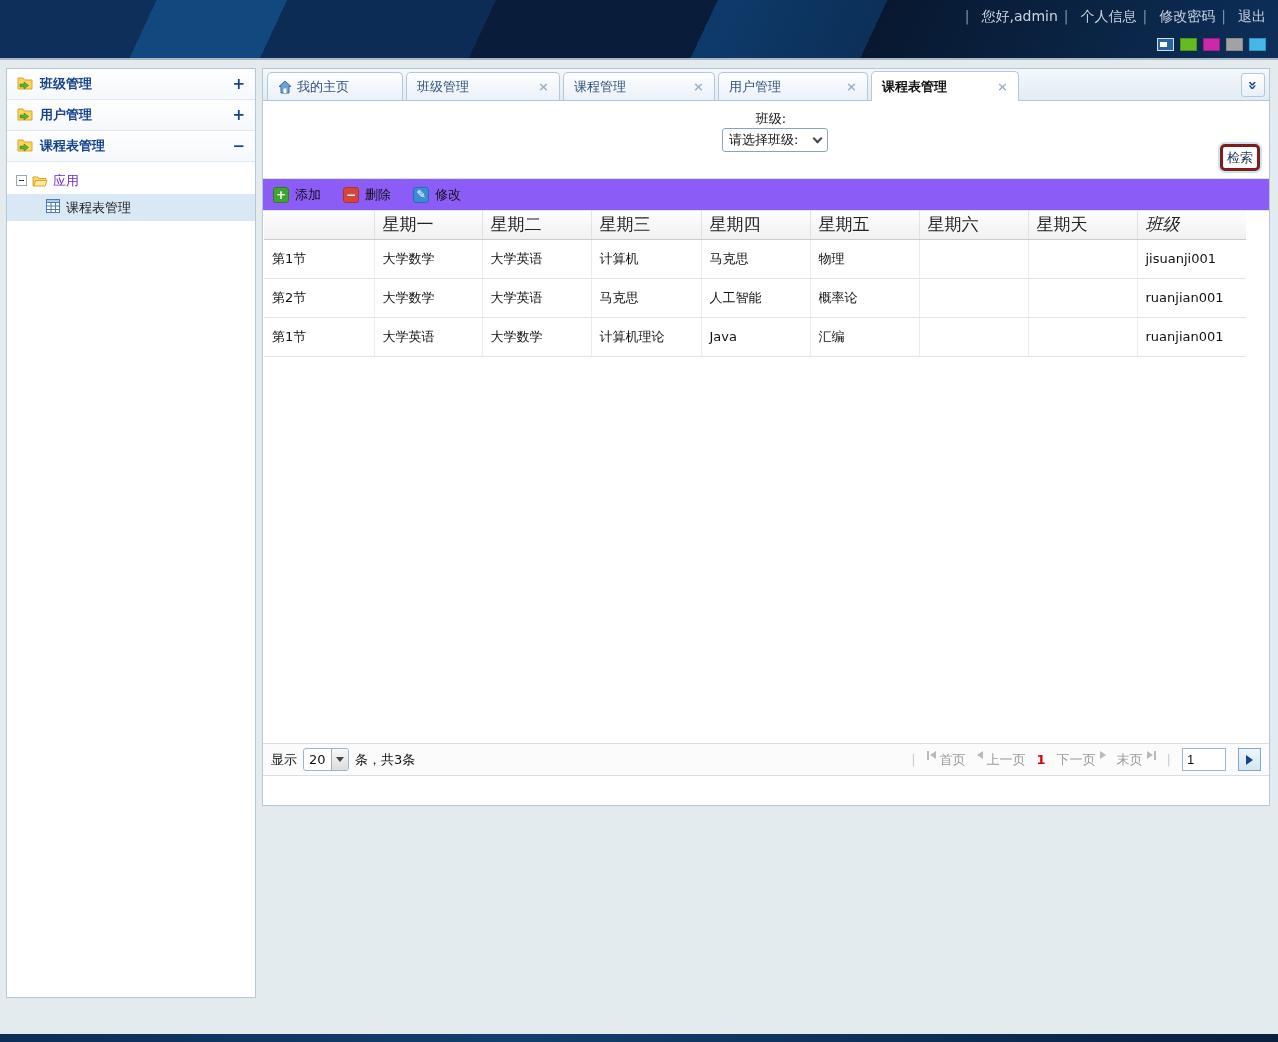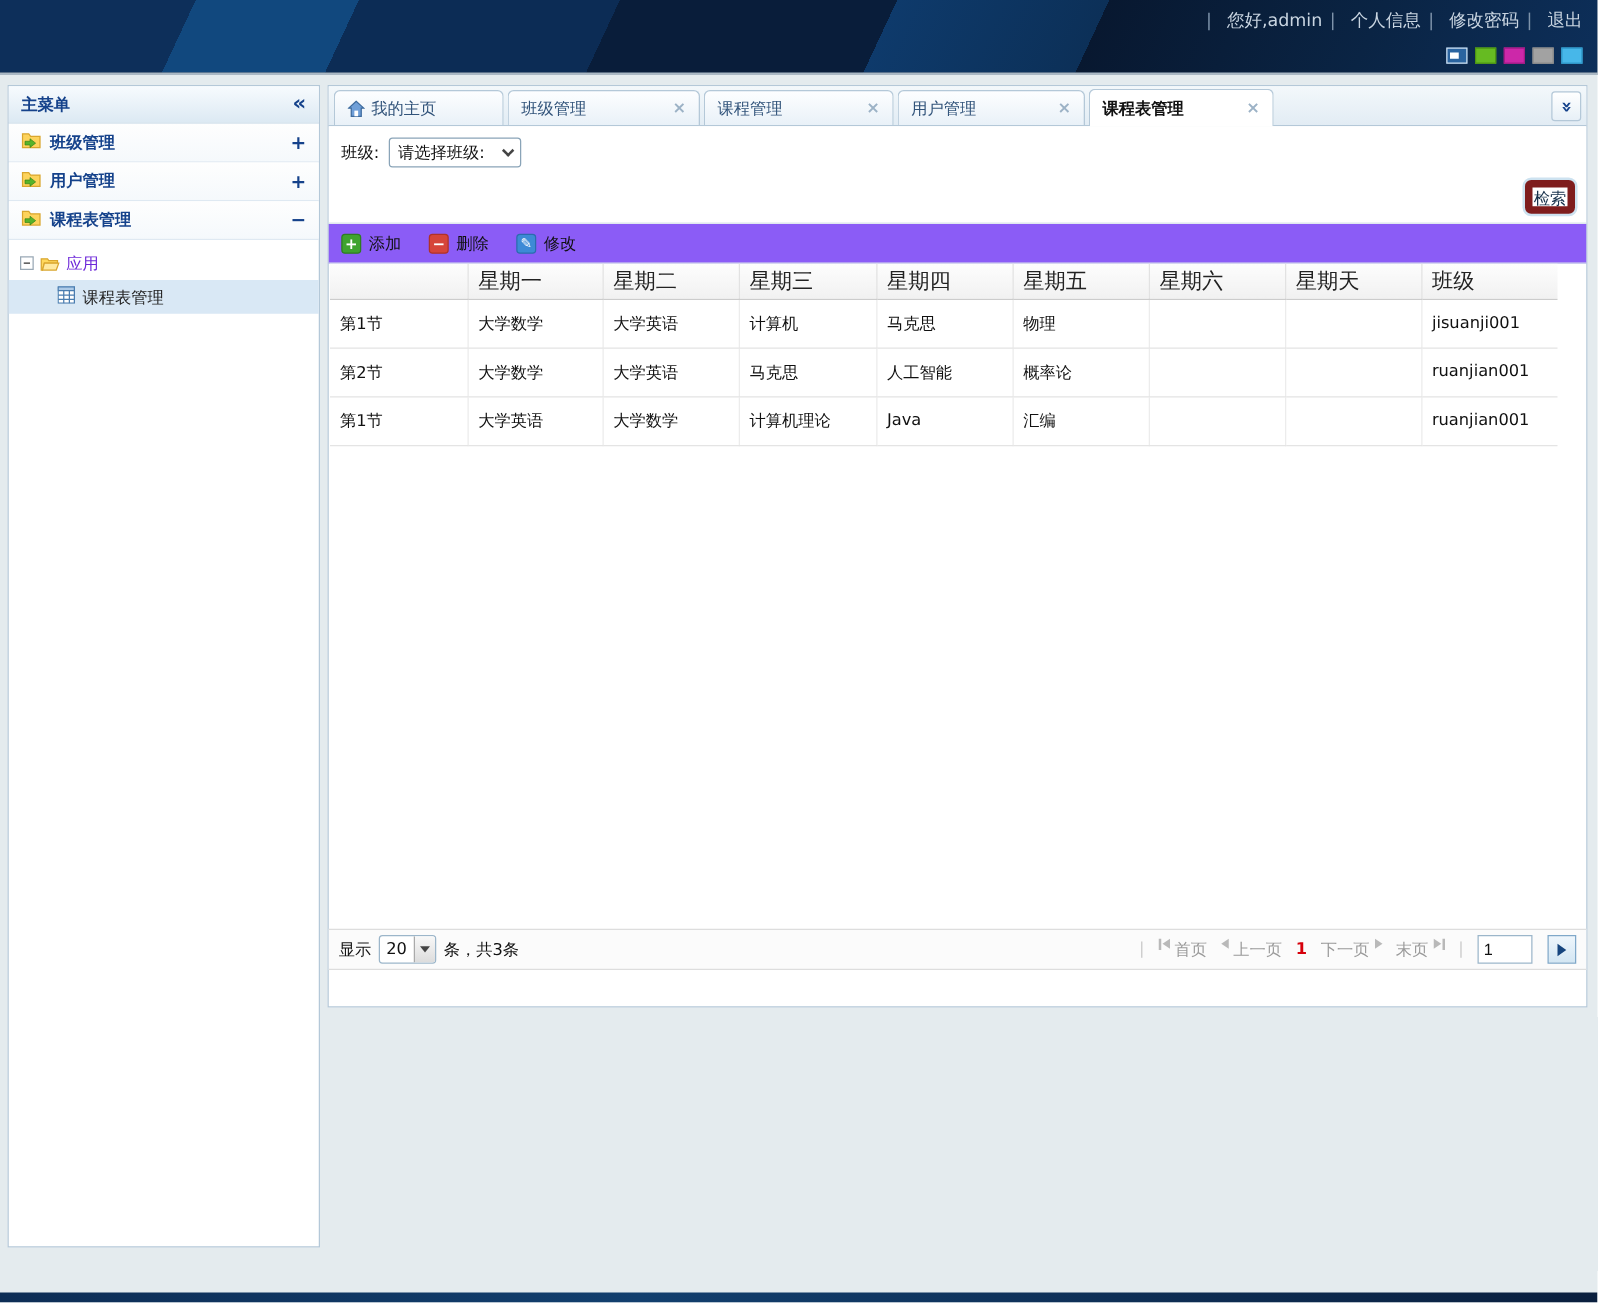--- a/index.html
+++ b/index.html
@@ -95,31 +95,31 @@
     position:absolute; right:4px; top:4px; width:24px; height:24px;
     border:1px solid #b4c8d8; border-radius:3px;
     background:linear-gradient(#ffffff,#e7f0f7);
     display:grid; place-items:center; cursor:pointer;
   }
   .chevrons-down { display:inline-block; transform:rotate(-90deg); color:#15428b; font-weight:bold; font-size:15px; line-height:1; }
   .chevrons-down::before { content:"«"; }
 
   
   .filterbar { position:relative; height:78px; border-bottom:1px solid #d9e4ec; background:#fff; }
-  .filter-row { display:flex; align-items:center; padding:9px 0 0 10px; }
+  .filter-row { display:flex; align-items:center; padding:9px 0 0 10px;flex-direction:column; }
   .filter-label { font-size:13px; color:#111; }
   .fake-select {
     margin-left:8px; width:106px; height:24px; border:1px solid #8aa4b8; border-radius:3px;
     background:#fff; display:flex; align-items:center; padding:0 6px; cursor:pointer;
   }
   .fake-select-text { flex:1; font-size:13px; color:#111; white-space:nowrap; }
   .select-chevron { width:7px; height:7px; border-right:2px solid #444; border-bottom:2px solid #444; transform:rotate(45deg); margin-top:-3px; }
   .search-btn {
     position:absolute; right:9px; bottom:7px; width:40px; height:27px;
-    border:6px solid #7f1d1d; border-radius:5px; background:#fff;
+    border:3px solid #7f1d1d; border-radius:5px; background:#fff;
     box-shadow:0 0 0 2px #cde2f0; font-size:13px; color:#17314b;
     display:grid; place-items:center; cursor:pointer;
   }
 
   
   .toolbar {
     height:32px; background:#8b5cf6; border-bottom:1px solid #d9e4ec;
     display:flex; align-items:center; padding-left:10px; gap:22px;
   }
   .tool-btn { display:flex; align-items:center; gap:6px; cursor:pointer; }
@@ -133,21 +133,21 @@
   .icon-edit::before { content:"✎"; }
 
   
   .grid { margin-left:1px; }
   table.schedule { border-collapse:collapse; table-layout:fixed; width:982px; }
   table.schedule th {
     height:28px; background:linear-gradient(#fdfdfd,#f1f1f1);
     border-bottom:1px solid #ccc; border-right:1px solid #e2e2e2;
     font-weight:normal; font-size:17px; color:#222; text-align:left; padding-left:8px;
   }
-  table.schedule th:last-child { border-right:none; }
+  table.schedule th:last-child { border-right:none;font-style:italic; }
   table.schedule td {
     height:39px; border-bottom:1px solid #e4e4e4; border-right:1px solid #ececec;
     font-size:13px; color:#111; padding-left:8px; background:#fff;
   }
   table.schedule td:last-child { border-right:none; }
 
   
   .pager {
     position:absolute; left:0; right:0; bottom:29px; height:33px;
     background:#fbfbfb; border-top:1px solid #ddd; border-bottom:1px solid #ddd;
@@ -189,24 +189,20 @@
   <div class="swatches">
     <span class="swatch sw-default"></span>
     <span class="swatch sw-green"></span>
     <span class="swatch sw-magenta"></span>
     <span class="swatch sw-gray"></span>
     <span class="swatch sw-sky"></span>
   </div>
 </div>
 
 <div class="sidebar">
-  <div class="sidebar-header">
-    <span class="sidebar-title">主菜单</span>
-    <span class="collapse-btn"></span>
-  </div>
 
   <div class="menu-item">
     <span>
       <svg width="16" height="16" viewBox="0 0 16 16">
           <path d="M1 3h5l1.5 2H15v9H1z" fill="#fdd35c" stroke="#d9a62e"></path>
           <path d="M3 9h4V7l4.5 3.5L7 14v-2H3z" fill="#57b32a" stroke="#2e7d12" stroke-width="0.5"></path>
         </svg>
     </span>
     <span class="menu-label">班级管理</span>
     <span class="expand-sign">+</span>

